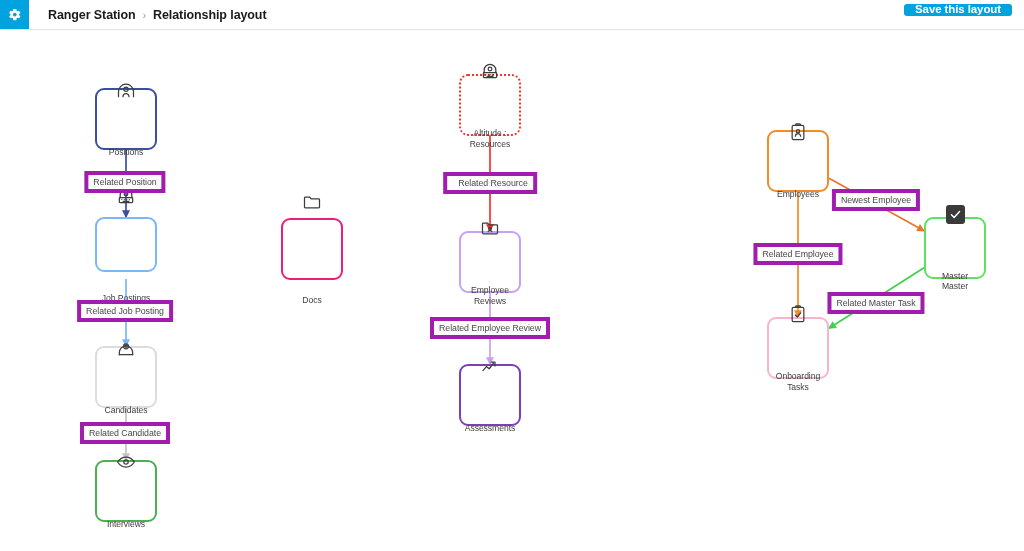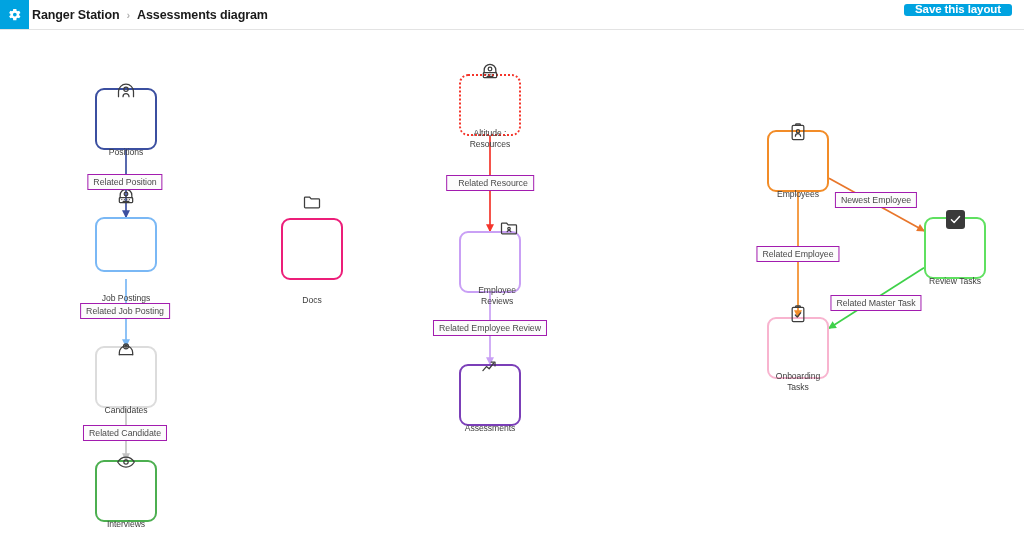--- a/index.html
+++ b/index.html
@@ -18,21 +18,21 @@
     border-bottom:1px solid #e3e3e3;
     display:flex;align-items:center;
   }
   .gear-tile{
     width:29px;height:29px;background:#00a3e0;
     display:flex;align-items:center;justify-content:center;
     flex:0 0 auto;cursor:pointer;
   }
   .gear-tile svg{display:block;}
   .crumbs{
-    display:flex;align-items:center;margin-left:3px;gap:7px;
+    display:flex;align-items:center;margin-left:19px;gap:7px;
     font-size:12.5px;font-weight:bold;color:#1a1a1a;letter-spacing:-0.1px;
   }
   .crumb{white-space:nowrap;}
   .crumb-sep{color:#b4b4b4;font-weight:bold;font-size:11px;}
   .save-btn{
     position:absolute;right:12px;top:4px;
     background:#00a3e0;color:#fff;border:none;
     font-family:"Liberation Sans", sans-serif;
     font-size:11.5px;font-weight:bold;
     padding:0 11px;border-radius:3px;cursor:pointer;
@@ -70,41 +70,41 @@
 
   .chk-tile{
     width:19px;height:19px;background:#3a3a3a;border-radius:3px;
     display:flex;align-items:center;justify-content:center;
   }
 
   
   .elabel{
     position:absolute;
     background:#fcfcfc;
-    border:1px solid #a21caf;
+    border:4px solid #a21caf;
     font-size:8.8px;color:#4a4a4a;
     padding:2px 5px;white-space:nowrap;
     letter-spacing:-0.05px;
     transform:translate(-50%,-50%);
     cursor:default;
   }
 </style>
 </head>
 <body>
 
 <div class="header">
   <div class="gear-tile">
     <svg width="15" height="15" viewBox="0 0 24 24" fill="#ffffff">
       <path d="M19.4 13a7.5 7.5 0 000-2l2.1-1.6-2-3.5-2.5 1a7.6 7.6 0 00-1.7-1L15 3H9.9l-.3 2.9c-.6.2-1.2.6-1.7 1l-2.5-1-2 3.5L5.5 11a7.5 7.5 0 000 2l-2.1 1.6 2 3.5 2.5-1c.5.4 1.1.8 1.7 1l.3 2.9H15l.3-2.9c.6-.2 1.2-.6 1.7-1l2.5 1 2-3.5L19.4 13zM12.5 15a3 3 0 110-6 3 3 0 010 6z"></path>
     </svg>
   </div>
   <div class="crumbs">
     <span class="crumb">Ranger Station</span>
     <span class="crumb-sep">›</span>
-    <span class="crumb">Assessments diagram</span>
+    <span class="crumb">Relationship layout</span>
   </div>
   <button class="save-btn">Save this layout</button>
 </div>
 
 <div class="canvas">
   <svg class="edges" id="edge-layer">
       <defs>
         <marker id="arw-0" viewBox="0 0 10 10" refX="8.2" refY="5" markerWidth="5.2" markerHeight="5.2" orient="auto-start-reverse" markerUnits="strokeWidth">
           <path d="M0.5 0.5 L9.5 5 L0.5 9.5 z" fill="#3b4fa0"></path>
         </marker>
@@ -193,21 +193,21 @@
         <div class="nicon">
           <svg width="20" height="20" viewBox="0 0 24 24" fill="none" stroke="#3d3d3d" stroke-width="1.5" stroke-linecap="round" stroke-linejoin="round">
             <path d="M5 14V11a7 7 0 0114 0v3"></path>
             <circle cx="12" cy="9.5" r="2.2"></circle>
             <rect x="4" y="14" width="16" height="6" rx="1"></rect>
             <path d="M7 16.3h.01M10 16.3h.01M13 16.3h.01M16 16.3h.01M8.5 18.3h7"></path>
           </svg>
         </div>
         <div class="nlabel">Altitude :<br>Resources</div>
       </div>
-      <div class="node" style="left: 459px; top: 201px; width: 62px; height: 62px; border-color: rgb(201, 160, 245); align-items: flex-end;">
+      <div class="node" style="left: 459px; top: 201px; width: 62px; height: 62px; border-color: rgb(201, 160, 245);">
         <div class="nicon">
           <svg width="20" height="20" viewBox="0 0 24 24" fill="none" stroke="#3d3d3d" stroke-width="1.5" stroke-linecap="round" stroke-linejoin="round">
             <path d="M3 7a1 1 0 011-1h5l2 2.2h9a1 1 0 011 1V18a1 1 0 01-1 1H4a1 1 0 01-1-1z"></path>
             <circle cx="12" cy="12.6" r="1.5"></circle>
             <path d="M9.8 16.4a2.4 2.4 0 014.4 0"></path>
           </svg>
         </div>
         <div class="nlabel">Employee<br>Reviews</div>
       </div>
       <div class="node" style="left: 459px; top: 334px; width: 62px; height: 62px; border-color: rgb(123, 63, 184);">
@@ -231,21 +231,21 @@
         <div class="nlabel">Employees</div>
       </div>
       <div class="node" style="left: 924px; top: 187px; width: 62px; height: 62px; border-color: rgb(95, 224, 96);">
         <div class="nicon">
           <div class="chk-tile">
             <svg width="13" height="13" viewBox="0 0 24 24" fill="none" stroke="#ffffff" stroke-width="2.6" stroke-linecap="round" stroke-linejoin="round">
               <path d="M4.5 12.5l5 5 10-11"></path>
             </svg>
           </div>
         </div>
-        <div class="nlabel">Review Tasks</div>
+        <div class="nlabel">Master Master</div>
       </div>
       <div class="node" style="left: 767px; top: 287px; width: 62px; height: 62px; border-color: rgb(248, 180, 207);">
         <div class="nicon">
           <svg width="20" height="20" viewBox="0 0 24 24" fill="none" stroke="#3d3d3d" stroke-width="1.5" stroke-linecap="round" stroke-linejoin="round">
             <rect x="5" y="4" width="14" height="17" rx="1.6"></rect>
             <path d="M9.2 4V3a.9.9 0 01.9-.9h3.8a.9.9 0 01.9.9v1z"></path>
             <path d="M8.8 13.2l2.3 2.4 4.1-5"></path>
           </svg>
         </div>
         <div class="nlabel">Onboarding<br>Tasks</div>

